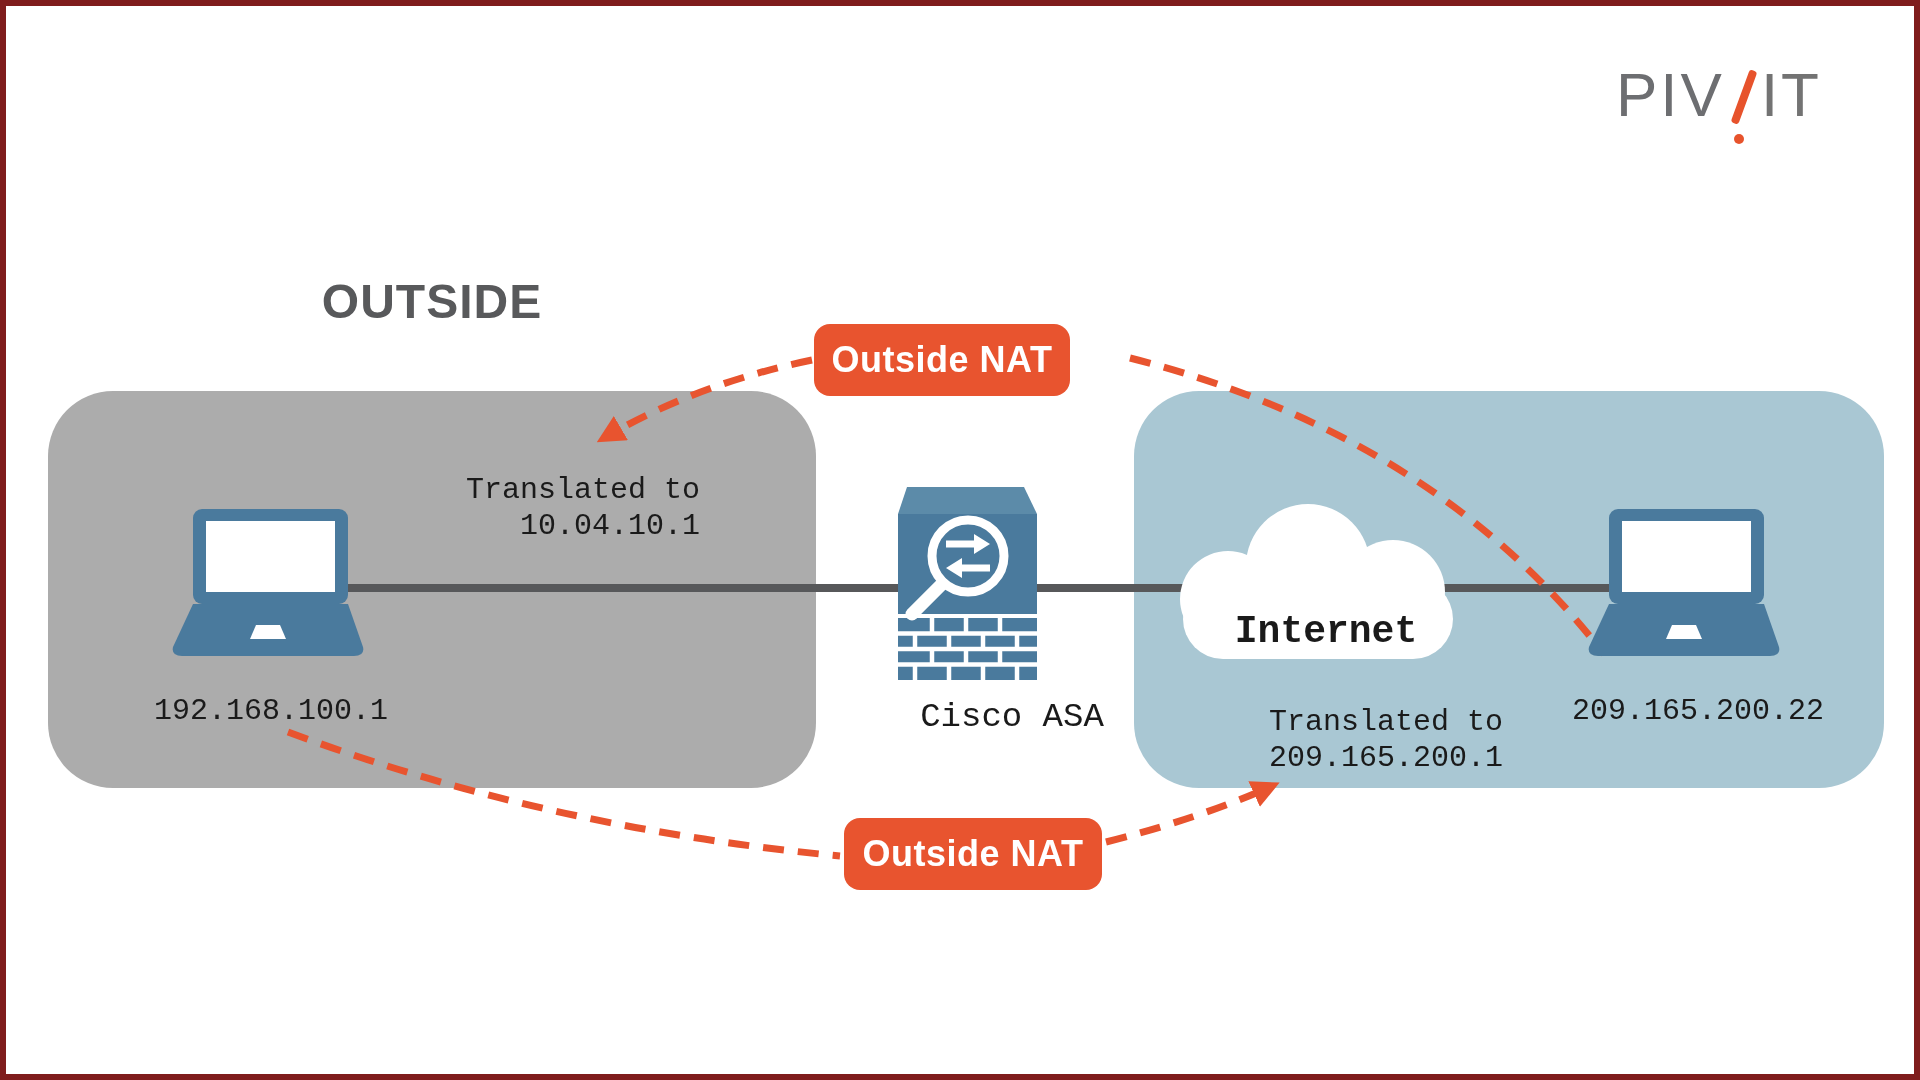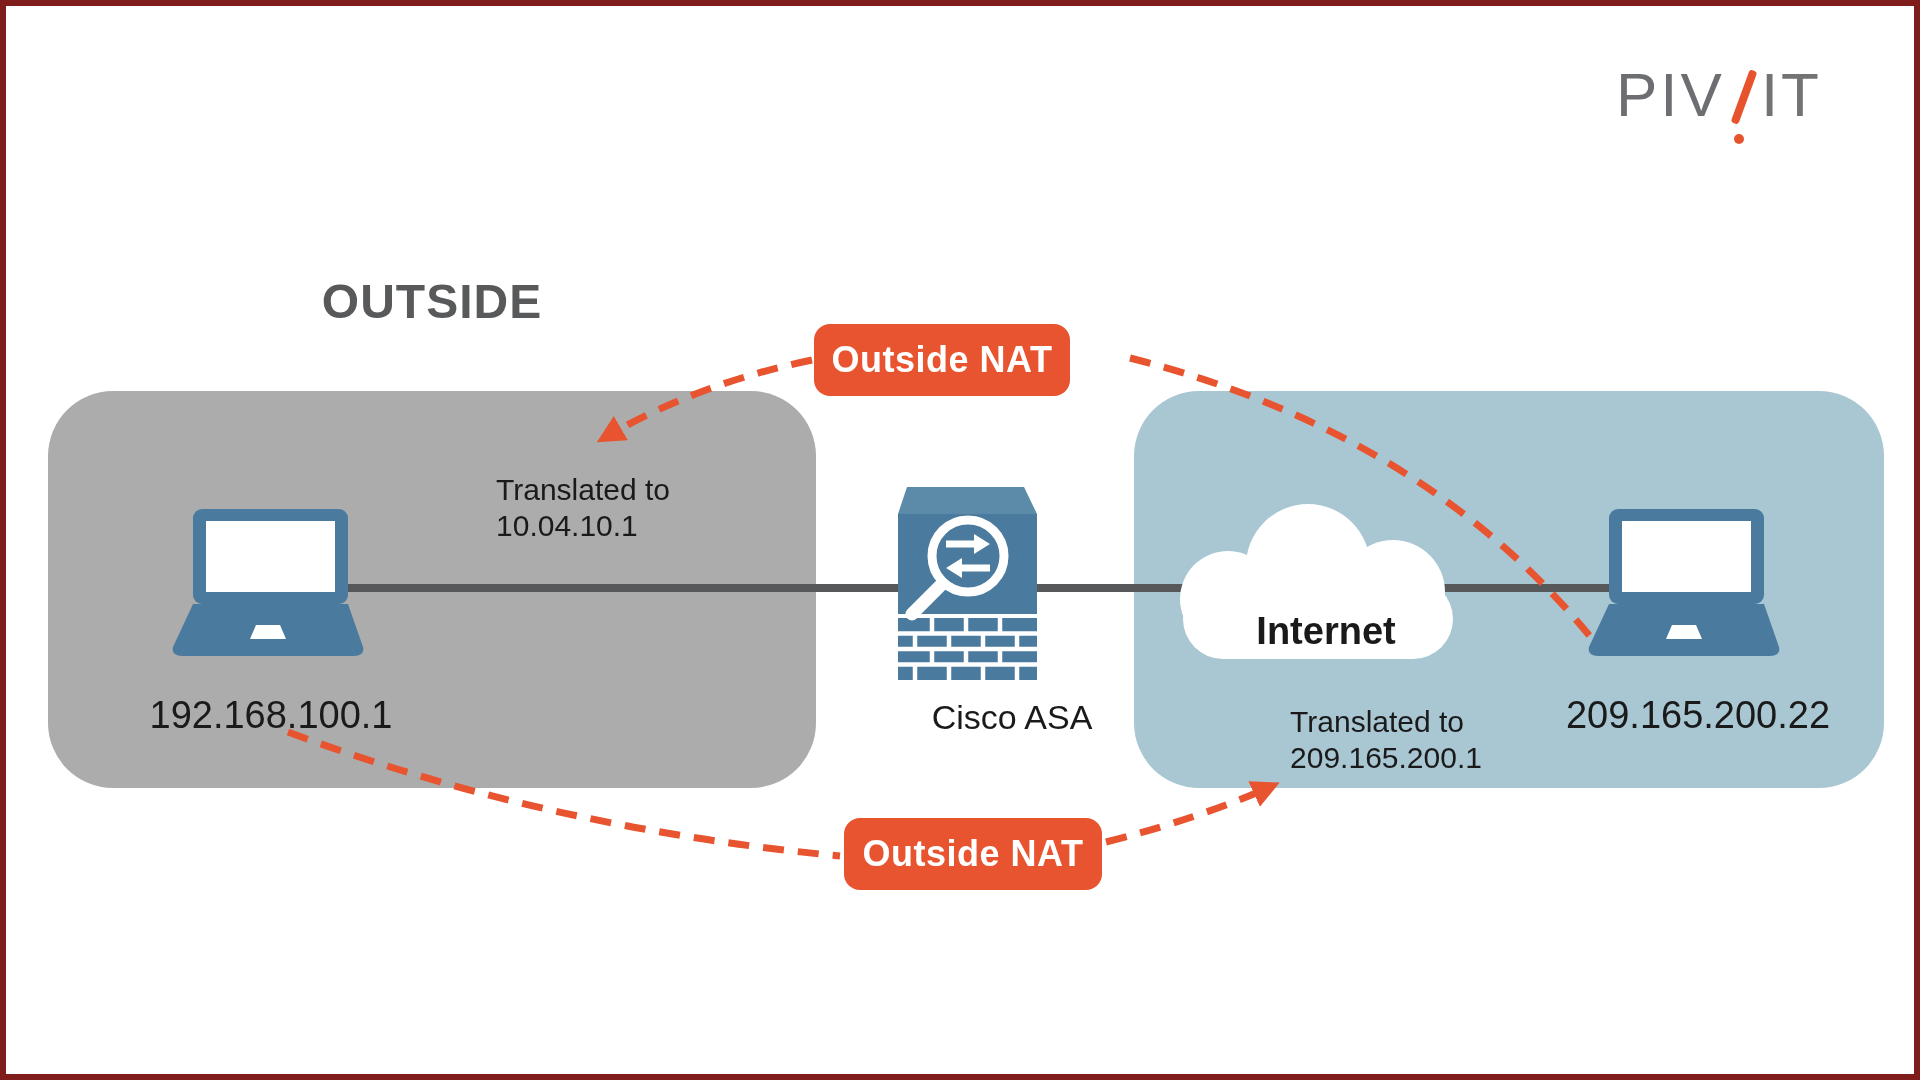--- a/index.html
+++ b/index.html
@@ -20,22 +20,22 @@
   .zone-heading{position:absolute;top:268px;text-align:center;font-size:48px;font-weight:700;
                 color:#58595B;letter-spacing:1px;z-index:3;}
   .zone-box{position:absolute;top:385px;height:397px;border-radius:65px;z-index:0;}
   .zone-inside{left:42px;width:768px;background:#ACACAC;}
   .zone-outside{left:1128px;width:750px;background:#A9C7D3;}
   
   .connector{position:absolute;left:320px;top:578px;width:1310px;height:8px;background:#57585A;z-index:1;}
   
   .icon-abs{position:absolute;z-index:3;}
   
-  .lbl{position:absolute;z-index:3;color:#1A1A1A;text-align:left;transform:translateX(-50%);white-space:nowrap;}
-  .ip-lbl{font-size:38px;top:688px;}
+  .lbl{position:absolute;z-index:3;color:#1A1A1A;text-align:right;transform:translateX(-50%);white-space:nowrap;font-family:Liberation Mono, monospace;}
+  .ip-lbl{font-size:30px;top:688px;}
   .translated{font-size:30px;line-height:36px;}
   .cloud-lbl{font-size:38px;font-weight:700;margin-top:32px;}
   .fw-lbl{font-size:34px;margin-left:38px;}
   
   .badge{position:absolute;background:#E8542F;border-radius:16px;color:#ffffff;
          display:flex;align-items:center;justify-content:center;
          font-size:36px;font-weight:600;z-index:4;letter-spacing:0.5px;}
   .badge-outside{left:808px;top:318px;width:256px;height:72px;}
   .badge-inside{left:838px;top:812px;width:258px;height:72px;}
   

